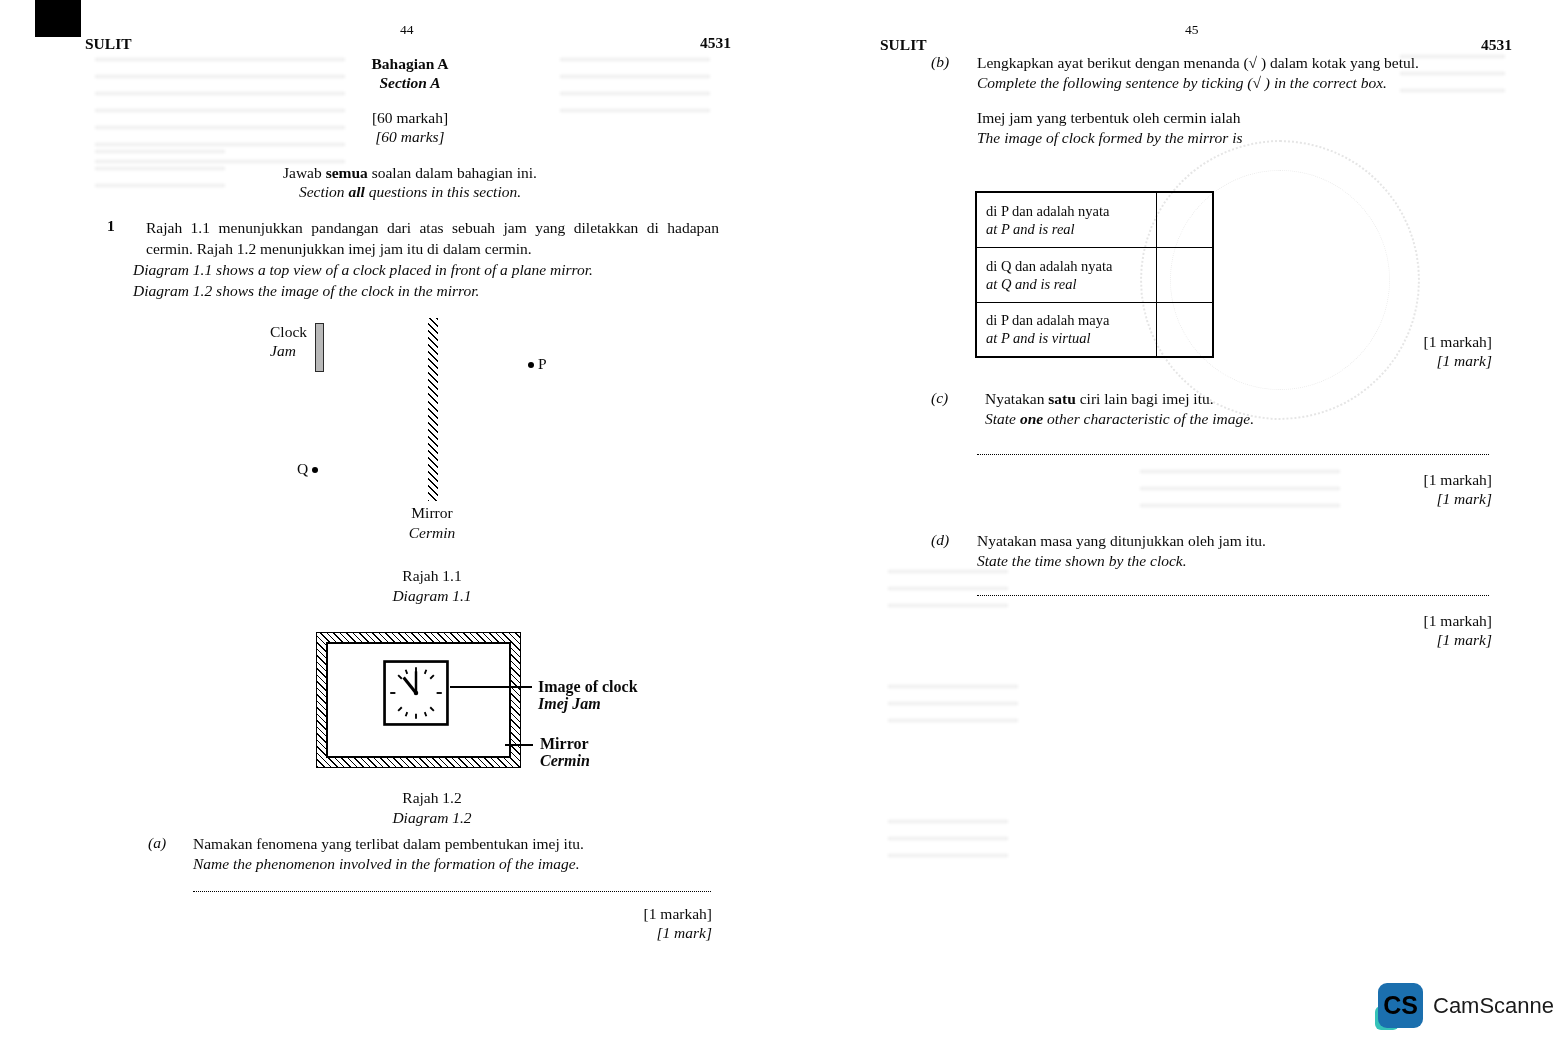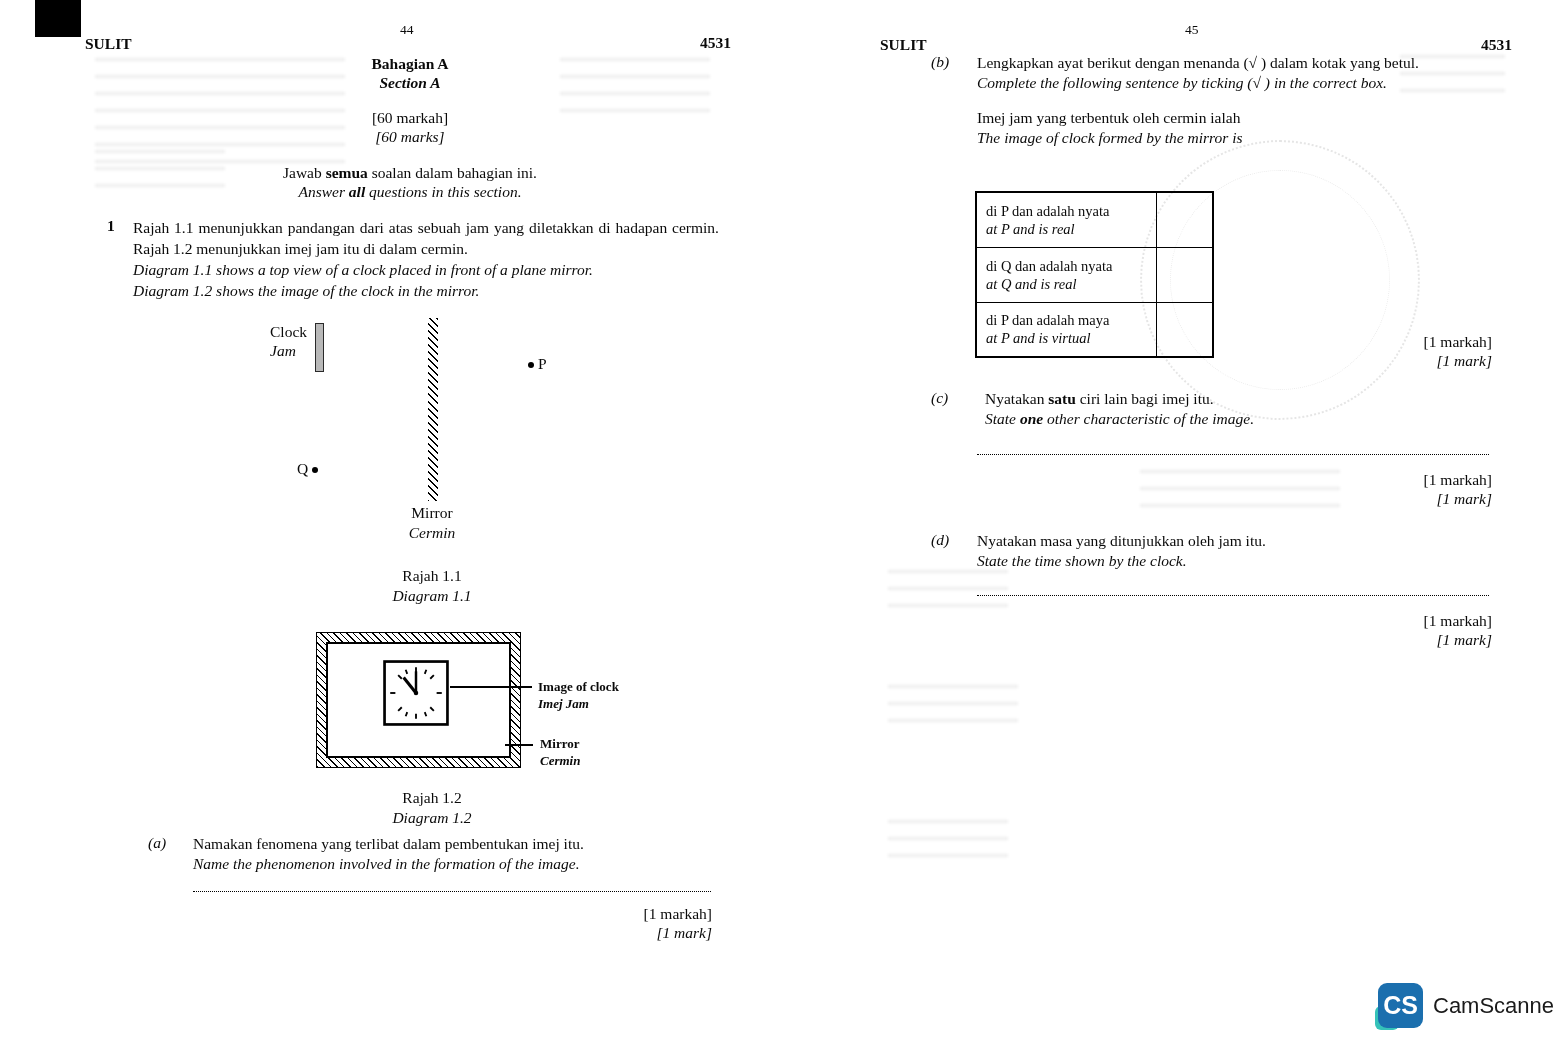--- a/index.html
+++ b/index.html
@@ -38,21 +38,21 @@
   .seal-inner {
     position:absolute; inset:28px;
     border: 1.5px dotted rgba(0,0,0,0.08);
     border-radius: 50%;
   }
 
   
   .q1 { display:flex; }
   .q1-num { width: 26px; font-weight: bold; }
   .q1-text { width: 586px; }
-  .just { text-align: justify; }
+  .just { text-align: justify; margin-left: 13px; }
 
   
   .clock-bar {
     width: 9px; height: 49px;
     background: #b9b9b9;
     border: 1px solid #2a2a2a;
   }
   .mirror-hatch {
     width: 10px; height: 183px;
     background: repeating-linear-gradient(45deg, #000 0, #000 1.4px, #fff 1.4px, #fff 5px);
@@ -64,21 +64,21 @@
     width: 205px; height: 136px;
     background: repeating-linear-gradient(45deg, #000 0, #000 1.2px, #fff 1.2px, #fff 4.6px);
     border: 1px solid #000;
   }
   .frame-inner {
     position:absolute; inset:9px;
     background:#fff;
     border: 2px solid #000;
   }
   .leader { height: 1.5px; background:#000; }
-  .small-label { font-size: 13px; line-height: 17px; font-weight: bold; }
+  .small-label { font-size: 16px; line-height: 17px; font-weight: bold; }
 
   
   .dotted-line {
     height: 18px;
     border-bottom: 1.7px dotted #000;
   }
 
   
   table.opt-table { border-collapse: collapse; border: 2px solid #000; }
   table.opt-table td {
@@ -99,21 +99,21 @@
   }
   .cs-accent {
     position:absolute; left:-3px; bottom:-2px;
     width: 24px; height: 24px;
     background:#35c2b9; border-radius: 6px;
   }
   .cs-square {
     position:absolute; inset:0;
     background:#1b6fae; border-radius: 9px;
     display:flex; align-items:center; justify-content:center;
-    color:#ffffff; font-family:"Liberation Sans", sans-serif;
+    color:#000000; font-family:"Liberation Sans", sans-serif;
     font-weight:bold; font-size:25px;
   }
   .cs-name {
     font-family: "Liberation Sans", sans-serif;
     font-size: 22px; color:#1a1a1a;
   }
 </style>
 </head>
 <body>
 
@@ -139,21 +139,21 @@
   <div class="abs c lh19" style="left:285px; top:54px; width:250px;">
     <div class="b">Bahagian A</div>
     <div class="b i">Section A</div>
     <div style="height:16px;"></div>
     <div>[60 markah]</div>
     <div class="i">[60 marks]</div>
   </div>
 
   <div class="abs c lh19" style="left:230px; top:163px; width:360px;">
     <div><span>Jawab </span><span class="b">semua</span><span> soalan dalam bahagian ini.</span></div>
-    <div class="i"><span>Answer </span><span class="b">all</span><span> questions in this section.</span></div>
+    <div class="i"><span>Section </span><span class="b">all</span><span> questions in this section.</span></div>
   </div>
 
   <div class="abs q1" style="left:107px; top:217px;">
     <div class="q1-num">1</div>
     <div class="q1-text lh21">
       <div class="just">Rajah 1.1 menunjukkan pandangan dari atas sebuah jam yang diletakkan di hadapan cermin. Rajah 1.2 menunjukkan imej jam itu di dalam cermin.</div>
       <div class="i">Diagram 1.1 shows a top view of a clock placed in front of a plane mirror.</div>
       <div class="i">Diagram 1.2 shows the image of the clock in the mirror.</div>
     </div>
   </div>

